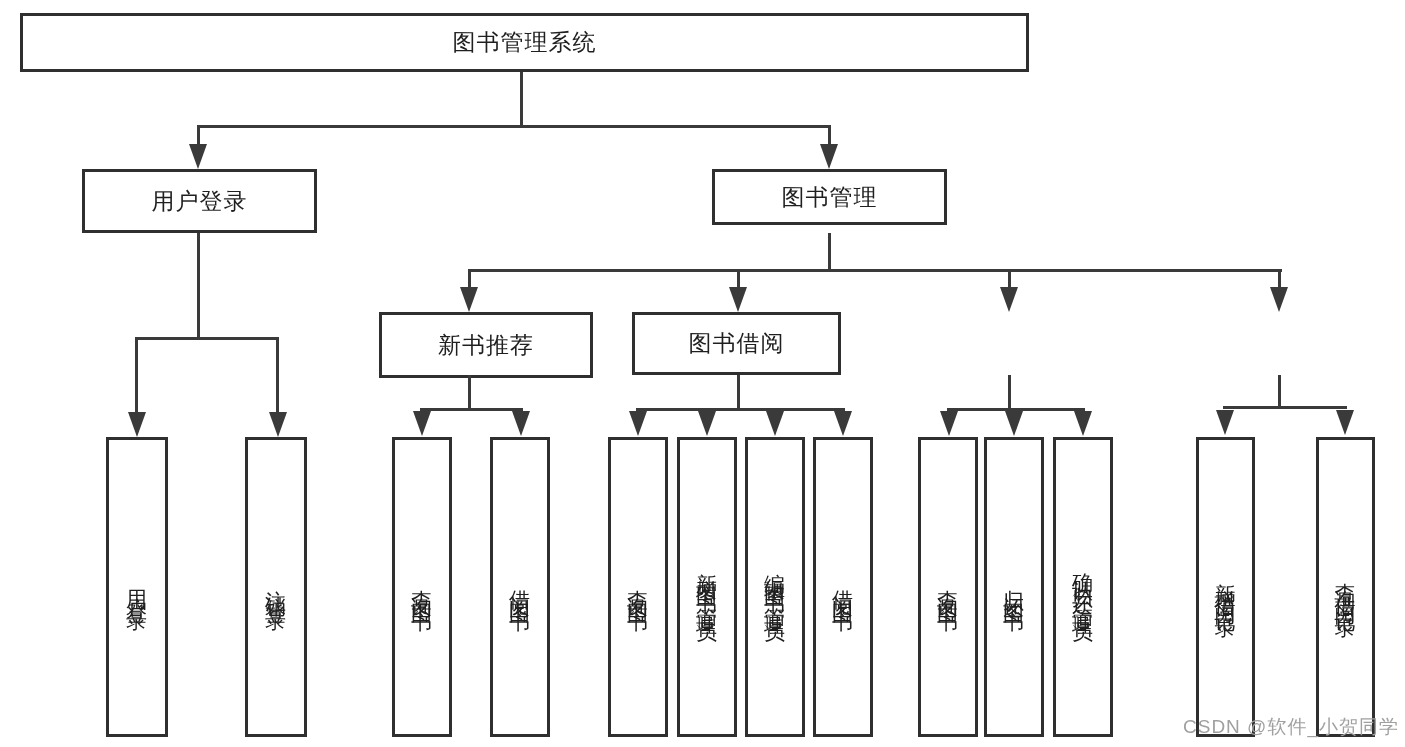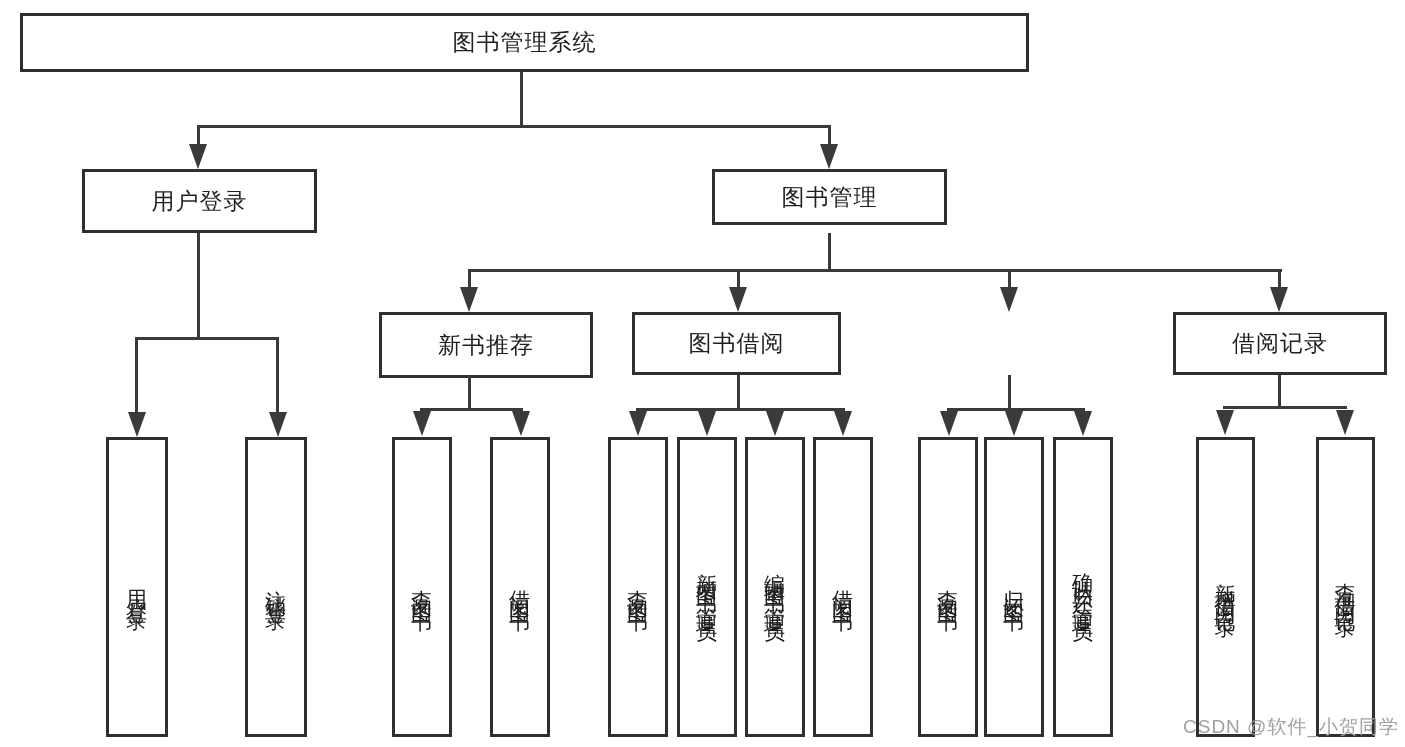--- a/index.html
+++ b/index.html
@@ -62,21 +62,20 @@
 
 <div class="canvas">
 
   <div class="box" style="left:20px;top:13px;width:1009px;height:59px;">图书管理系统</div>
 
   <div class="box" style="left:82px;top:169px;width:235px;height:64px;">用户登录</div>
   <div class="box" style="left:712px;top:169px;width:235px;height:56px;">图书管理</div>
 
   <div class="box" style="left:363px;top:312px;width:214px;height:66px;margin-left:16px;">新书推荐</div>
   <div class="box" style="left:632px;top:312px;width:209px;height:63px;">图书借阅</div>
-  <div class="box" style="left:1173px;top:312px;width:214px;height:63px;">借阅记录</div>
 
   <div class="box leaf" style="left:106px;top:437px;width:62px;height:300px;">用户登录</div>
   <div class="box leaf" style="left:245px;top:437px;width:62px;height:300px;">注销登录</div>
 
   <div class="box leaf" style="left:392px;top:437px;width:60px;height:300px;">查询图书</div>
   <div class="box leaf" style="left:490px;top:437px;width:60px;height:300px;">借阅图书</div>
 
   <div class="box leaf" style="left:608px;top:437px;width:60px;height:300px;">查询图书</div>
   <div class="box leaf" style="left:677px;top:437px;width:60px;height:300px;">新增图书（管理员）</div>
   <div class="box leaf" style="left:745px;top:437px;width:60px;height:300px;">编辑图书（管理员）</div>

